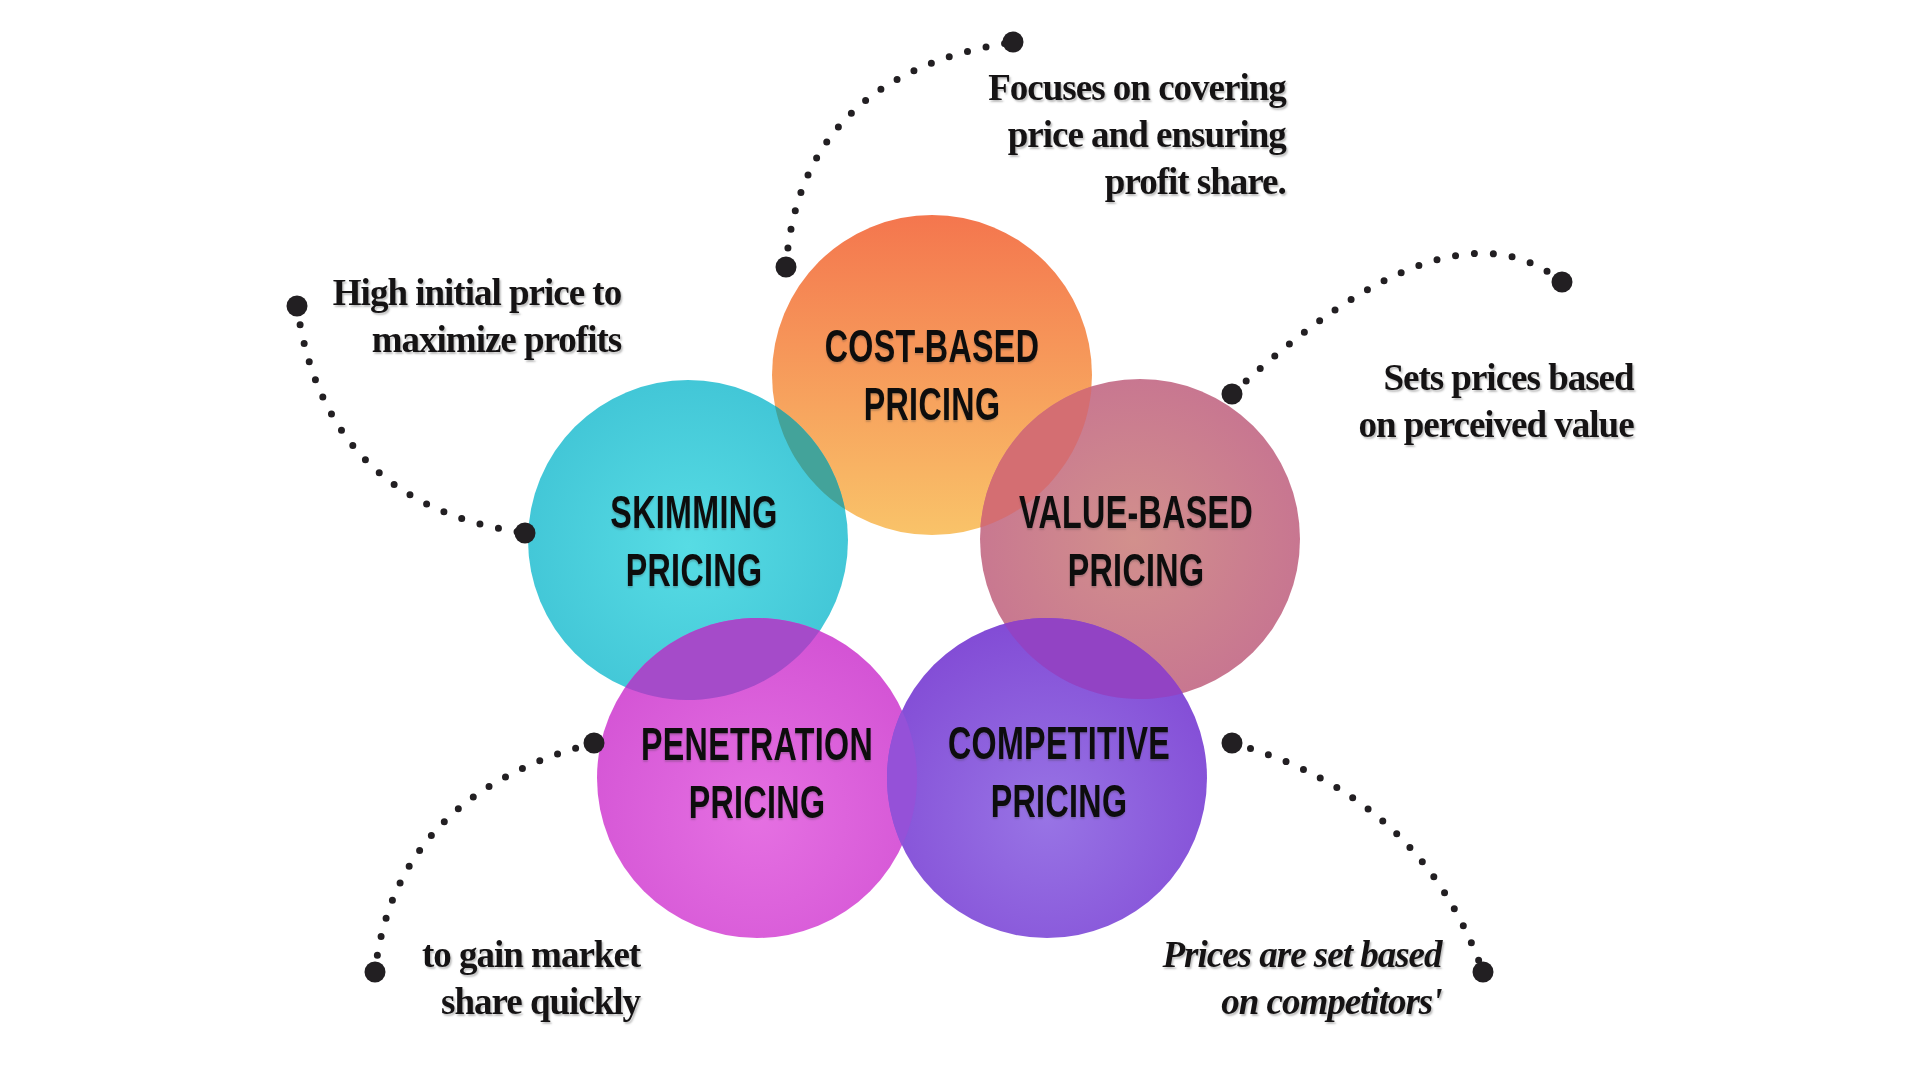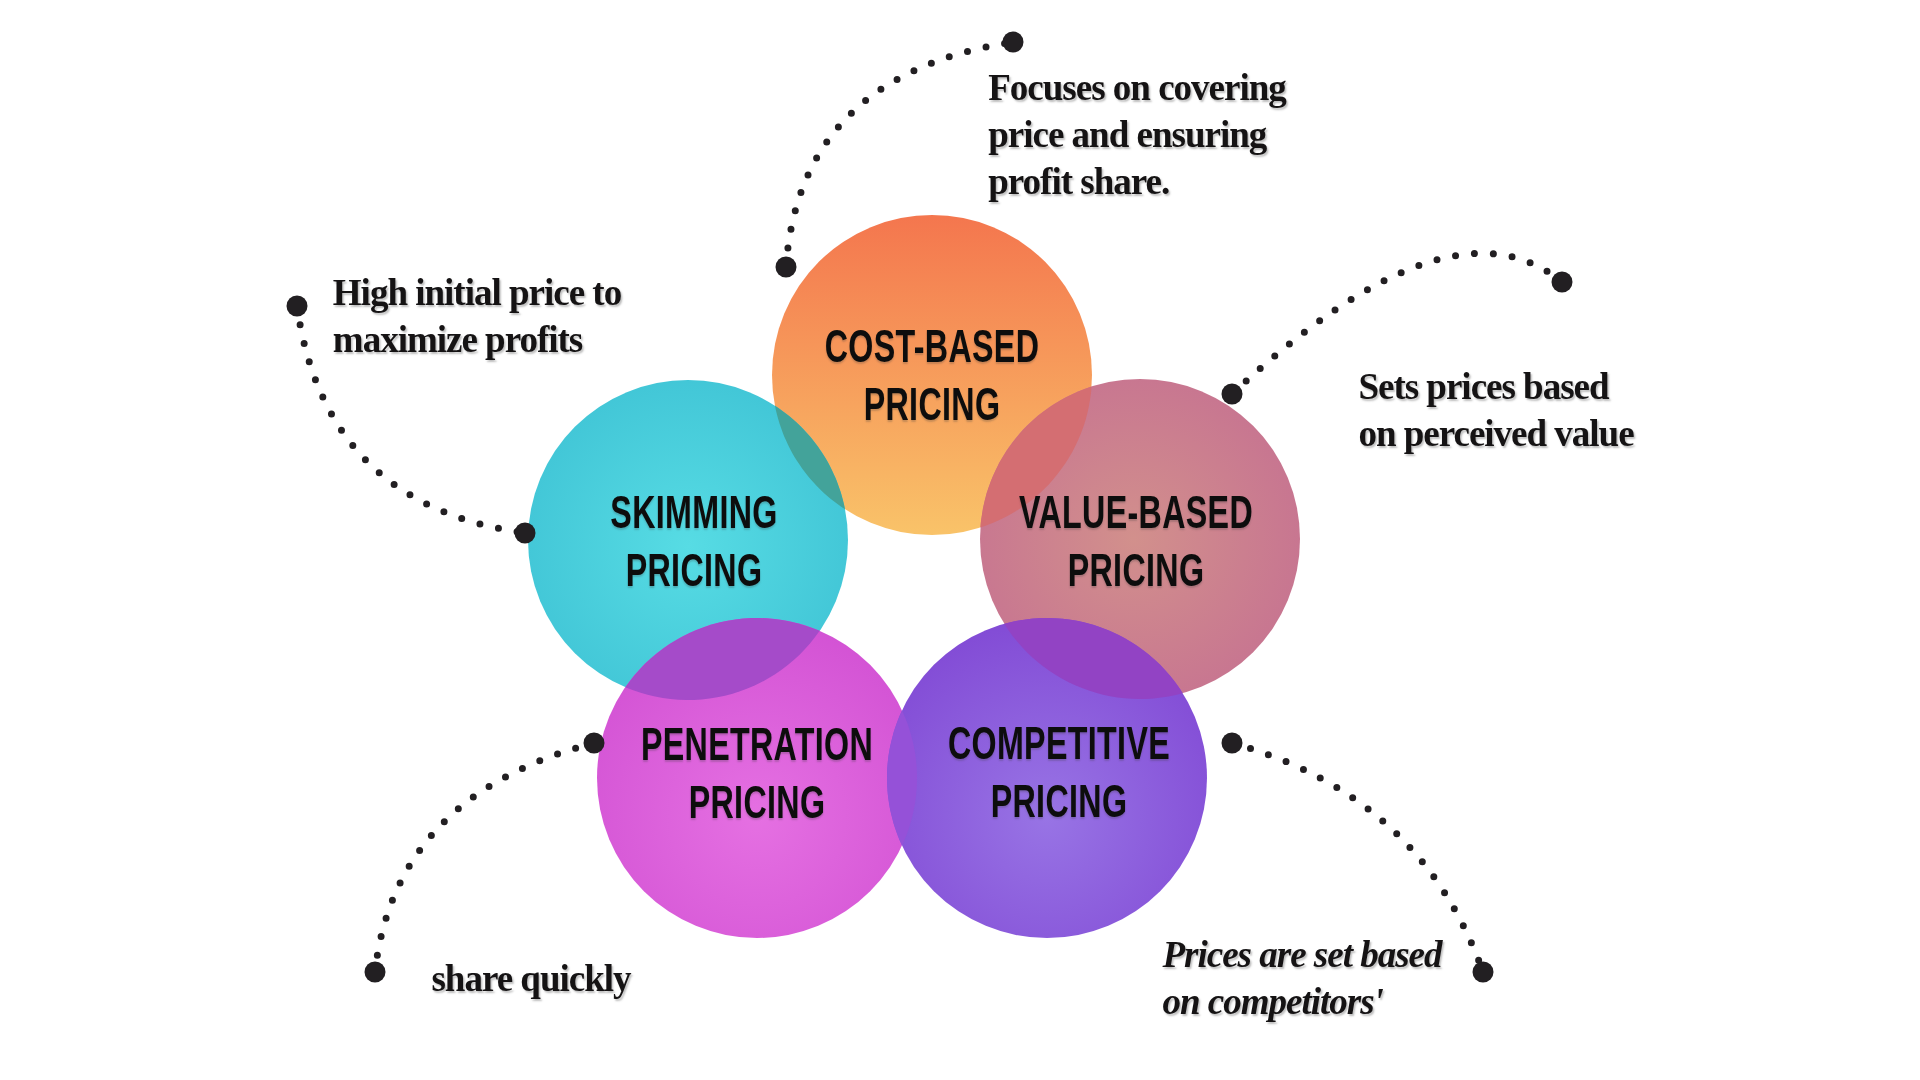--- a/index.html
+++ b/index.html
@@ -14,21 +14,21 @@
     font-family:"Liberation Sans",sans-serif;
     font-weight:700;font-size:46px;line-height:58px;
     letter-spacing:0.5px;color:#0d0d0d;text-align:center;white-space:nowrap;
     text-shadow:0 2px 2px rgba(60,60,60,0.25);
   }
   .ann{
     position:absolute;
     transform:translate(-50%,-50%);
     font-family:"Liberation Serif","DejaVu Serif",serif;
     font-weight:700;font-size:37px;line-height:47px;
-    letter-spacing:-1px;color:#151314;text-align:left;white-space:nowrap;
+    letter-spacing:-1px;color:#151314;text-align:right;white-space:nowrap;
     text-shadow:1.5px 2px 2px rgba(110,110,110,0.45);
   }
 </style>
 </head>
 <body>
 
 <div class="stage">
 
   <svg id="venn-svg" xmlns="http://www.w3.org/2000/svg" viewBox="0 0 1920 1080">
       <defs>
@@ -103,25 +103,26 @@
 
   <div class="ann" style="left:1137px;top:134px;">
     <div>Focuses on covering</div>
     <div>price and ensuring</div>
     <div>profit share.</div>
   </div>
   <div class="ann" style="left:477px;top:316px;">
     <div>High initial price to</div>
     <div>maximize profits</div>
   </div>
-  <div class="ann" style="left:1496px;top:401px;margin-top:9px;">
+  <div class="ann" style="left:1496px;top:401px;">
     <div>Sets prices based</div>
     <div>on perceived value</div>
   </div>
   <div class="ann" style="left:531px;top:978px;">
+    <div>to gain market</div>
     <div>share quickly</div>
   </div>
   <div class="ann" style="left:1302px;top:978px;font-style:italic;">
     <div>Prices are set based</div>
     <div>on competitors'</div>
   </div>
 
 </div>
 
 </body></html>

